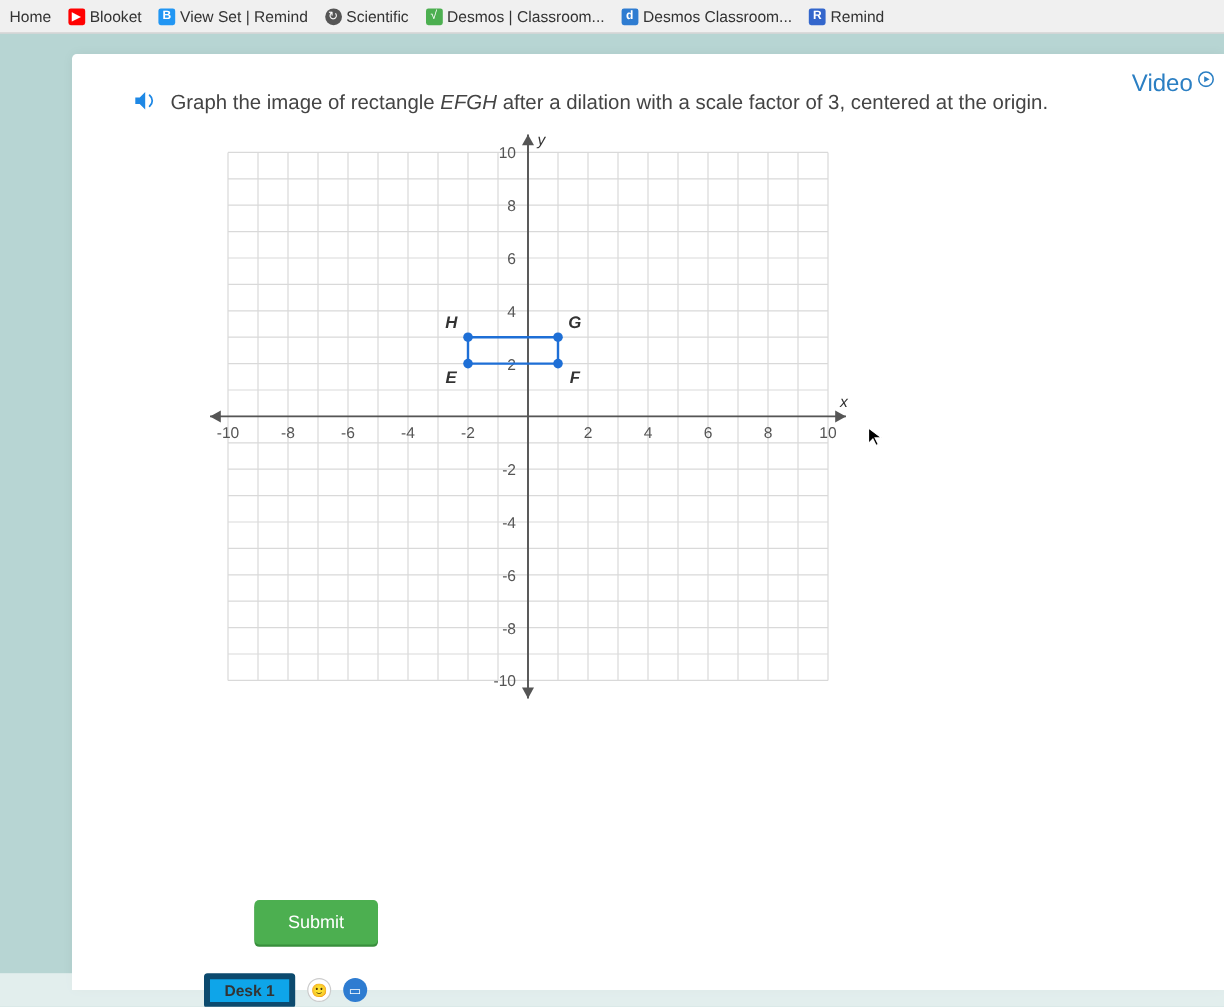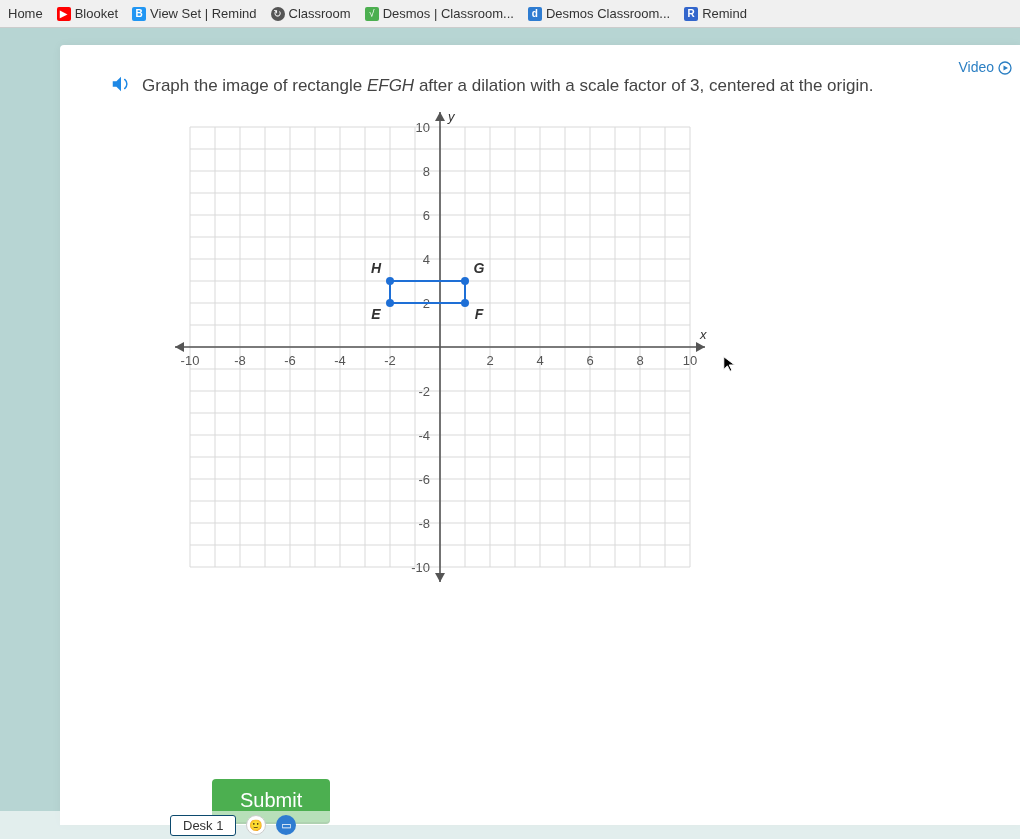--- a/index.html
+++ b/index.html
@@ -37,44 +37,44 @@
     width: 960px; height: 780px;
     background: #fff;
     border-radius: 4px 0 0 0;
     padding: 28px 40px 0 50px;
     box-shadow: 0 0 10px rgba(0,0,0,0.05);
   }
   .video-link {
     position: absolute;
     top: 14px; right: 8px;
     color: #2b7fc3;
-    font-size: 14px;
+    font-size: 20px;
     cursor: pointer;
-    display: flex; align-items: flex-end; gap:4px;
+    display: flex; align-items: flex-start; gap:4px;
   }
   .question-row { display: flex; align-items: flex-start; gap: 10px; margin-bottom: 8px; }
   .speaker {
     width: 22px; height: 22px; flex-shrink: 0;
     display:flex; align-items:center; justify-content:center;
     cursor:pointer; color:#1e88e5;
   }
   .qtext { font-size: 17px; color: #444; line-height: 1.55; }
   .qtext em { font-style: italic; }
 
   .graph-wrap { position: relative; width: 580px; height: 500px; margin-top: 8px; margin-left: 40px; }
   svg.grid { position:absolute; inset:0; }
 
   .submit-btn {
     position: absolute;
-    left: 152px; top: 734px;
+    left: 152px; top: 705px;
     background: #4caf50;
     color: #fff;
     border: none;
     padding: 10px 28px;
-    font-size: 20px;
+    font-size: 15px;
     border-radius: 4px;
     cursor: pointer;
     box-shadow: 0 2px 0 #388e3c;
   }
 
   .workout {
     position: absolute;
     left: 460px; top: 775px;
     text-align: center;
     width: 400px;
@@ -83,21 +83,21 @@
   .workout a {
     color: #2b7fc3; font-size: 16px; text-decoration: none; border-bottom:1px dotted #2b7fc3; cursor:pointer;
   }
 
   .taskbar {
     position:absolute; left:0; bottom:0; height:28px; width:100%;
     background: rgba(255,255,255,0.6);
     display:flex; align-items:center; gap:10px; padding:0 10px;
     font-size:13px; color:#333;
   }
-  .tb-btn { background:#ffffff; border:1px solid #0c4a6e; padding:2px 12px; border-radius:3px; cursor:pointer;}
+  .tb-btn { background:#0ea5e9; border:5px solid #0c4a6e; padding:2px 12px; border-radius:3px; cursor:pointer;font-weight:bold;}
   .tb-circ { width:20px;height:20px;border-radius:50%; display:flex;align-items:center;justify-content:center;font-size:11px;}
 
   .cursor-arrow {
     position:absolute; left:722px; top:355px; width:18px;height:18px;
   }
 </style>
 </head>
 <body>
 
 <div class="bookmarks">
@@ -107,21 +107,21 @@
   <div class="bm">
       <span class="bm-icon yt">▶</span>
       <span>Blooket</span>
     </div>
   <div class="bm">
       <span class="bm-icon bl">B</span>
       <span>View Set | Remind</span>
     </div>
   <div class="bm">
       <span class="bm-icon calc">↻</span>
-      <span>Classroom</span>
+      <span>Scientific</span>
     </div>
   <div class="bm">
       <span class="bm-icon desmos">√</span>
       <span>Desmos | Classroom...</span>
     </div>
   <div class="bm">
       <span class="bm-icon dc">d</span>
       <span>Desmos Classroom...</span>
     </div>
   <div class="bm">

